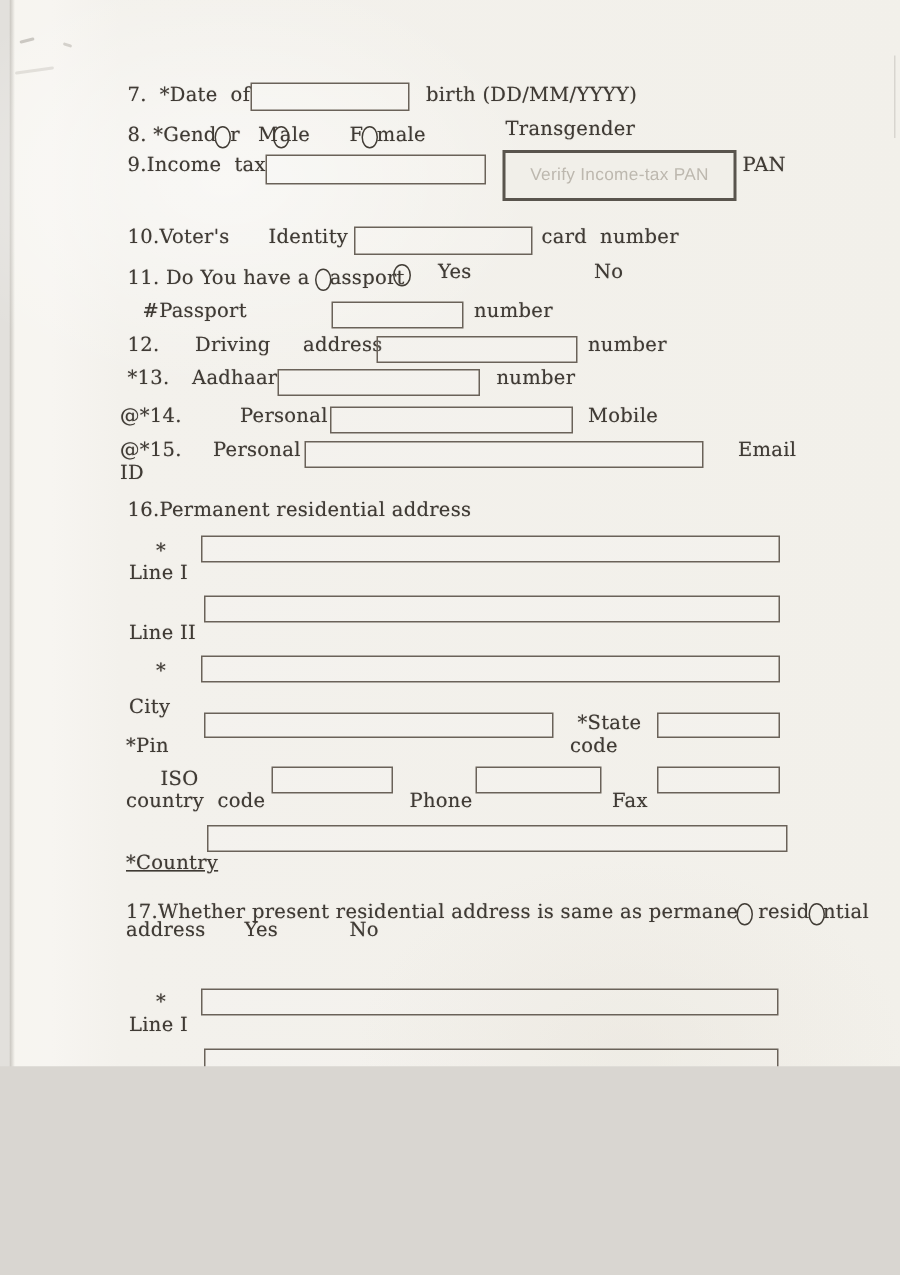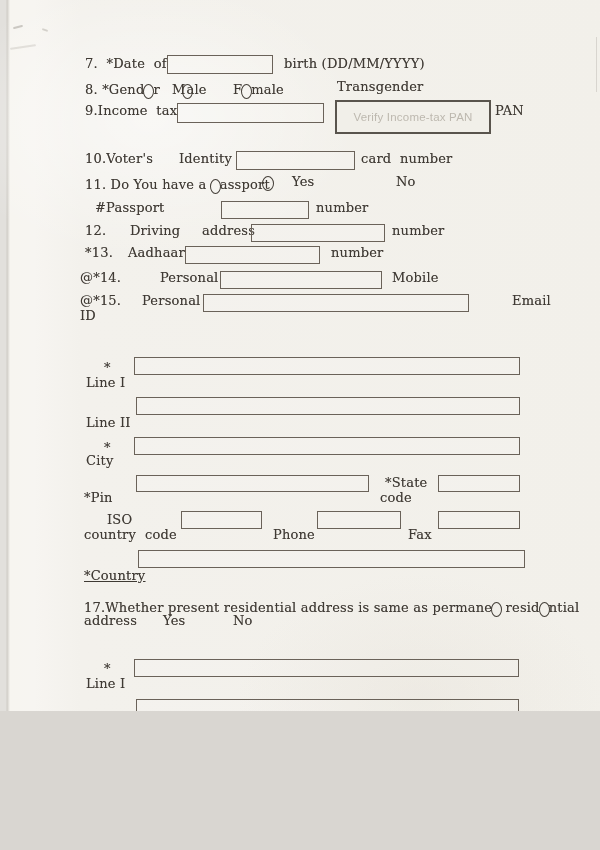--- a/index.html
+++ b/index.html
@@ -86,34 +86,35 @@
   <span class="t" style="left:331px;top:245px;">number</span>
 
   <span class="t" style="left:80px;top:270px;">@*14.</span>
   <span class="t" style="left:160px;top:270px;">Personal</span>
   <div class="box" style="left:220px;top:271px;width:160px;height:16px;"></div>
   <span class="t" style="left:392px;top:270px;">Mobile</span>
 
   <span class="t" style="left:80px;top:293px;">@*15.</span>
   <span class="t" style="left:142px;top:293px;">Personal</span>
   <div class="box" style="left:203px;top:294px;width:264px;height:16px;"></div>
-  <span class="t" style="left:492px;top:293px;margin-left:20px;">Email</span>
+  <span class="t" style="left:492px;top:293px;">Email</span>
   <span class="t" style="left:80px;top:308px;">ID</span>
 
+  <span class="t" style="left:85px;top:333px;">16.Permanent residential address</span>
 
   <span class="t" style="left:104px;top:360px;">*</span>
   <div class="box" style="left:134px;top:357px;width:384px;height:16px;"></div>
   <span class="t" style="left:86px;top:375px;">Line I</span>
 
   <div class="box" style="left:136px;top:397px;width:382px;height:16px;"></div>
   <span class="t" style="left:86px;top:415px;">Line II</span>
 
   <span class="t" style="left:104px;top:440px;">*</span>
   <div class="box" style="left:134px;top:437px;width:384px;height:16px;"></div>
-  <span class="t" style="left:86px;top:453px;">City</span>
+  <span class="t" style="left:86px;top:464px;">City</span>
 
   <div class="box" style="left:136px;top:475px;width:231px;height:15px;"></div>
   <span class="t" style="left:385px;top:475px;">*State</span>
   <div class="box" style="left:438px;top:475px;width:80px;height:15px;"></div>
   <span class="t" style="left:84px;top:490px;">*Pin</span>
   <span class="t" style="left:380px;top:490px;">code</span>
 
   <span class="t" style="left:107px;top:512px;">ISO</span>
   <div class="box" style="left:181px;top:511px;width:79px;height:16px;"></div>
   <div class="box" style="left:317px;top:511px;width:82px;height:16px;"></div>

